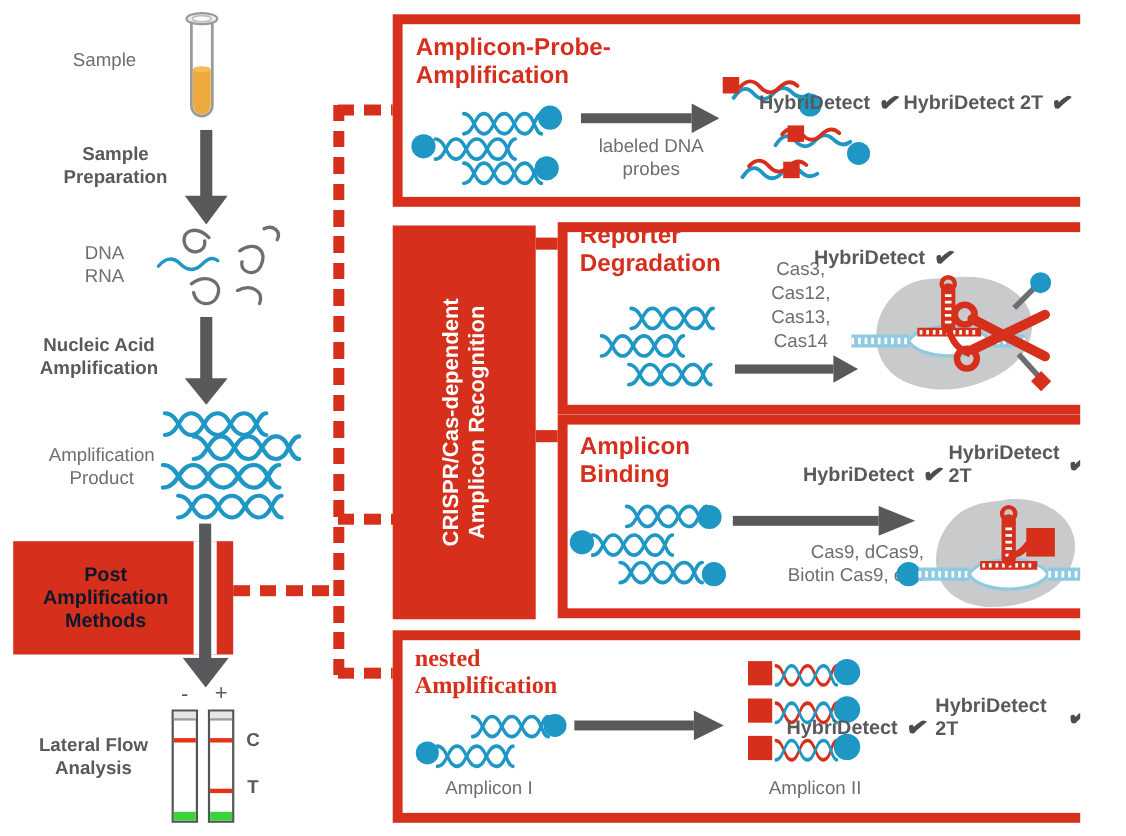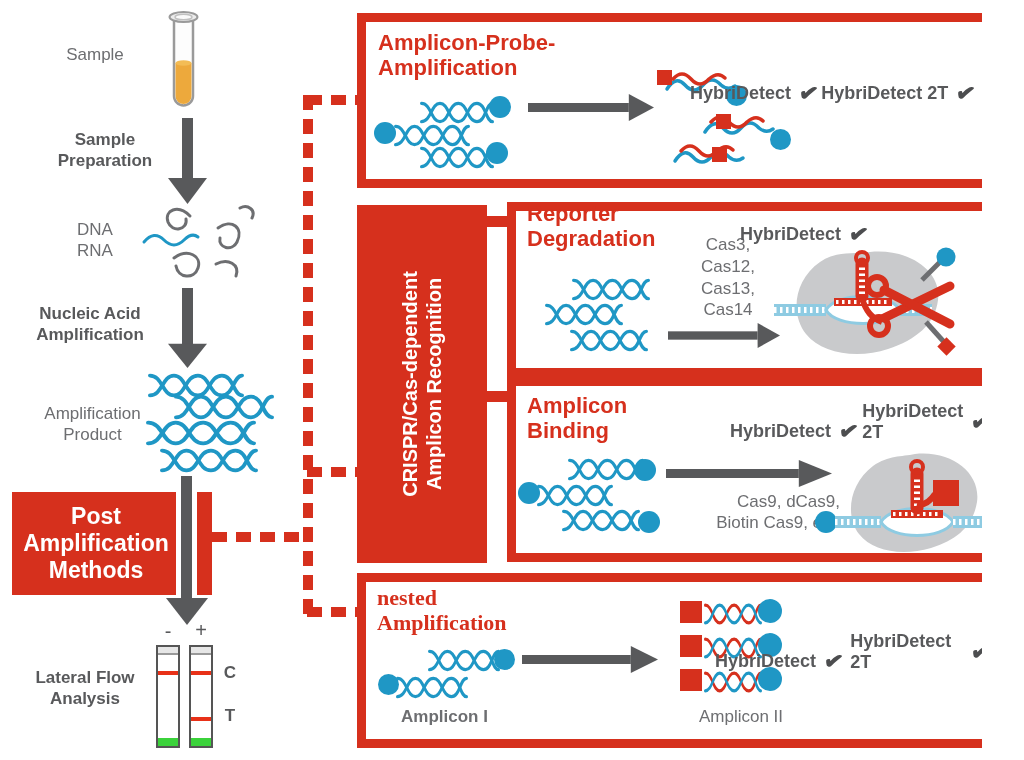--- a/index.html
+++ b/index.html
@@ -14,21 +14,21 @@
   .obox{position:absolute;border:9px solid #d6301d;background:#fff;box-sizing:border-box;}
   .conn{position:absolute;background:#d6301d;}
   .dash-v{position:absolute;width:10px;background:repeating-linear-gradient(180deg,#d6301d 0 15px,transparent 15px 24px);}
   .dash-h{position:absolute;height:10px;background:repeating-linear-gradient(90deg,#d6301d 0 15px,transparent 15px 24px);}
   .crispr{position:absolute;left:357px;top:205px;width:130px;height:358px;background:#d6301d;}
   .rot{position:absolute;left:-114px;top:114px;width:358px;height:130px;display:flex;align-items:center;
        justify-content:center;transform:rotate(-90deg);color:#fff;font-weight:bold;font-size:20px;
        line-height:1.22;text-align:center;white-space:pre-line;}
   .postbox{position:absolute;left:12px;top:492px;width:200px;height:103px;background:#d6301d;
            display:flex;align-items:center;justify-content:center;}
-  .postbox .ptxt{width:100%;padding-right:32px;color:#ffffff;font-weight:bold;font-size:23px;
+  .postbox .ptxt{width:100%;padding-right:32px;color:#0f172a;font-weight:bold;font-size:18px;
                  line-height:1.18;text-align:center;white-space:pre-line;}
   .slot{position:absolute;left:176px;top:492px;width:21px;height:103px;background:#fff;}
   .shaft{position:absolute;left:181px;top:476px;width:11px;height:126px;background:#58595b;}
   .helix{position:absolute;}
   .helix use{fill:none;stroke-width:4;stroke-linecap:round;}
   .helix .a{stroke:var(--c1,#1f97c5);}
   .helix .b{stroke:var(--c2,#1f97c5);}
   .arr{position:absolute;fill:#58595b;}
   .dot{position:absolute;border-radius:50%;background:#1f97c5;}
   .sq{position:absolute;background:#d6301d;}
@@ -190,20 +190,22 @@
     </svg>
   <svg class="helix" style="left:420px;top:145px;width:74px;height:25px;" viewBox="0 0 100 30" preserveAspectRatio="none">
       <use class="a" href="#strA"></use>
       <use class="b" href="#strB"></use>
     </svg>
   <div class="dot" style="left:486px;top:142px;width:22px;height:22px;"></div>
 
   <svg class="arr" style="left:528px;top:94px;" width="126" height="27" viewBox="0 0 130 27" preserveAspectRatio="none">
       <use href="#arrowR"></use>
     </svg>
+  <div class="t gray" style="left:516px;top:123px;width:152px;">labeled DNA
+probes</div>
 
   <svg class="wave" style="left:664px;top:67px;" width="74" height="34" viewBox="0 0 74 34">
       <use href="#waveG"></use>
     </svg>
   <div class="sq" style="left:657px;top:70px;width:15px;height:15px;"></div>
   <div class="dot" style="left:726px;top:85px;width:21px;height:21px;"></div>
 
   <svg class="wave" style="left:702px;top:110px;" width="74" height="34" viewBox="0 0 74 34">
       <use href="#waveG"></use>
     </svg>
@@ -344,21 +346,21 @@
   <svg class="helix" style="left:428px;top:648px;width:72px;height:25px;" viewBox="0 0 100 30" preserveAspectRatio="none">
       <use class="a" href="#strA"></use>
       <use class="b" href="#strB"></use>
     </svg>
   <div class="dot" style="left:494px;top:649px;width:21px;height:21px;"></div>
   <div class="dot" style="left:378px;top:674px;width:21px;height:21px;"></div>
   <svg class="helix" style="left:396px;top:675px;width:72px;height:25px;" viewBox="0 0 100 30" preserveAspectRatio="none">
       <use class="a" href="#strA"></use>
       <use class="b" href="#strB"></use>
     </svg>
-  <div class="t gray" style="left:382px;top:707px;width:125px;font-weight:bold;">Amplicon I</div>
+  <div class="t gray" style="left:382px;top:707px;width:125px;">Amplicon I</div>
 
   <svg class="arr" style="left:522px;top:646px;" width="136" height="27" viewBox="0 0 130 27" preserveAspectRatio="none">
       <use href="#arrowR"></use>
     </svg>
 
   <div class="sq" style="left:680px;top:601px;width:22px;height:22px;"></div>
   <svg class="helix" style="left:704px;top:602px;width:58px;height:24px;--c1:#d6301d;" viewBox="0 0 100 30" preserveAspectRatio="none">
       <use class="a" href="#strA"></use>
       <use class="b" href="#strB"></use>
     </svg>

